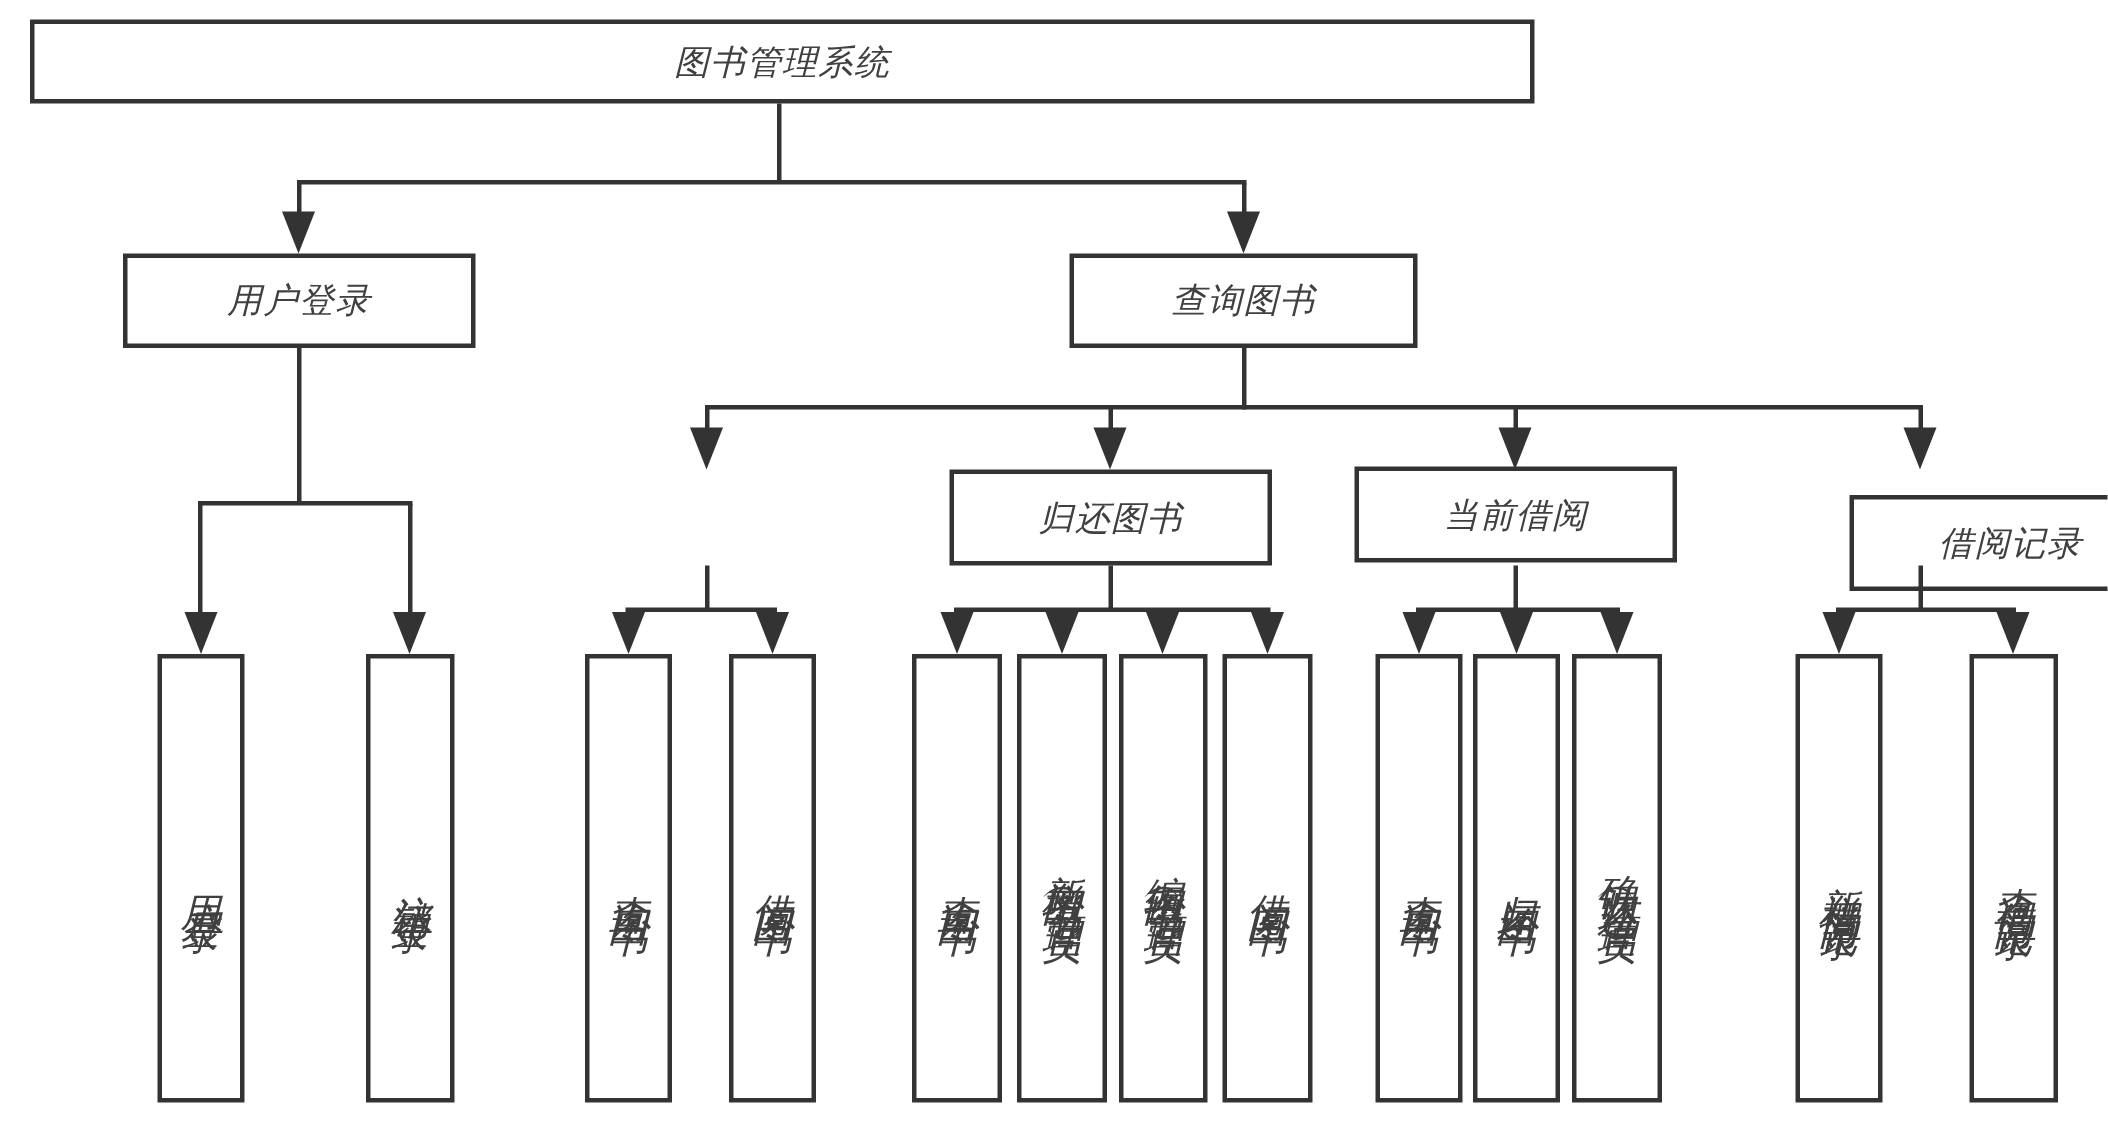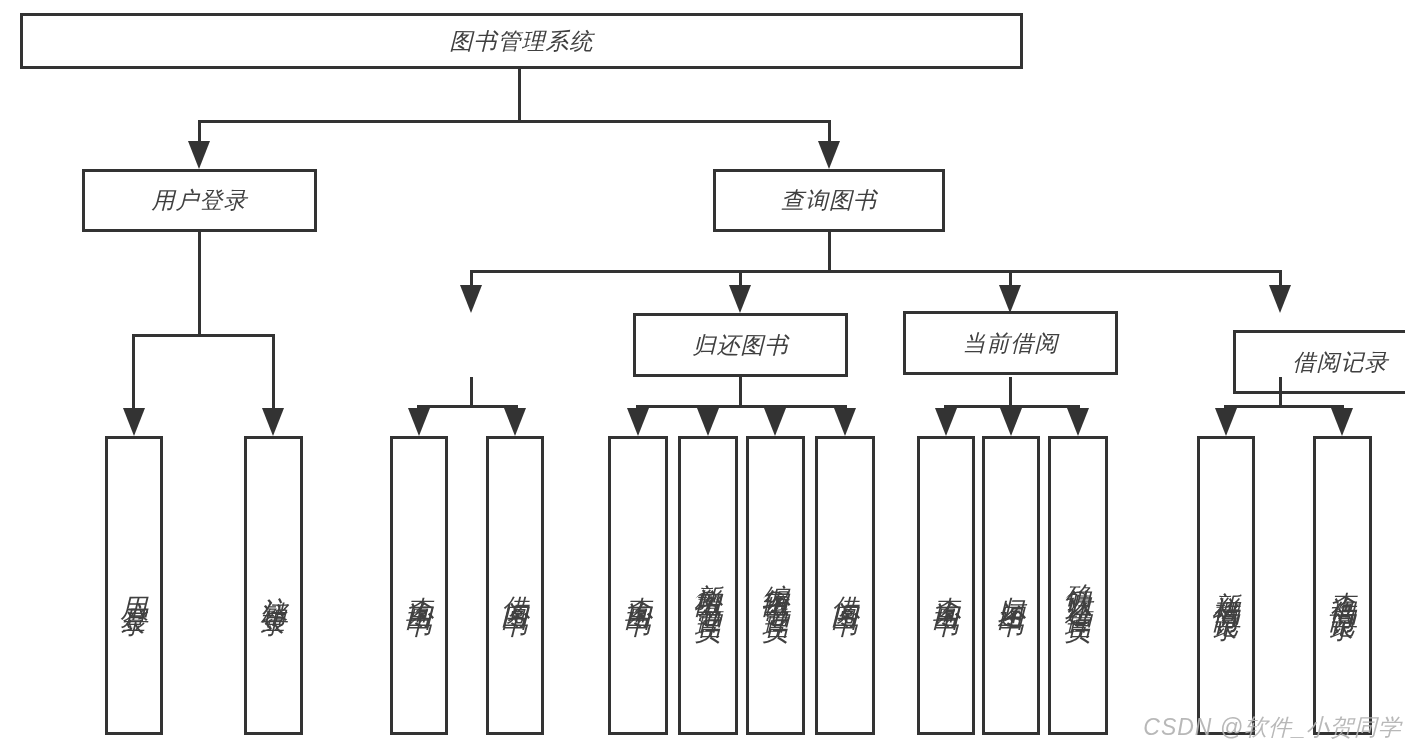--- a/index.html
+++ b/index.html
@@ -156,14 +156,13 @@
     <div class="arrow" style="left:935px;top:408px;"></div>
     <div class="arrow" style="left:1000px;top:408px;"></div>
     <div class="arrow" style="left:1067px;top:408px;"></div>
 
     <div class="vline" style="left:1279px;top:377px;height:31px;"></div>
     <div class="hline" style="left:1224px;top:405px;width:120px;"></div>
     <div class="arrow" style="left:1215px;top:408px;"></div>
     <div class="arrow" style="left:1331px;top:408px;"></div>
   </div>
 
-  <div class="watermark">CSDN @软件_小贺同学</div>
 </div>
 
 </body></html>

